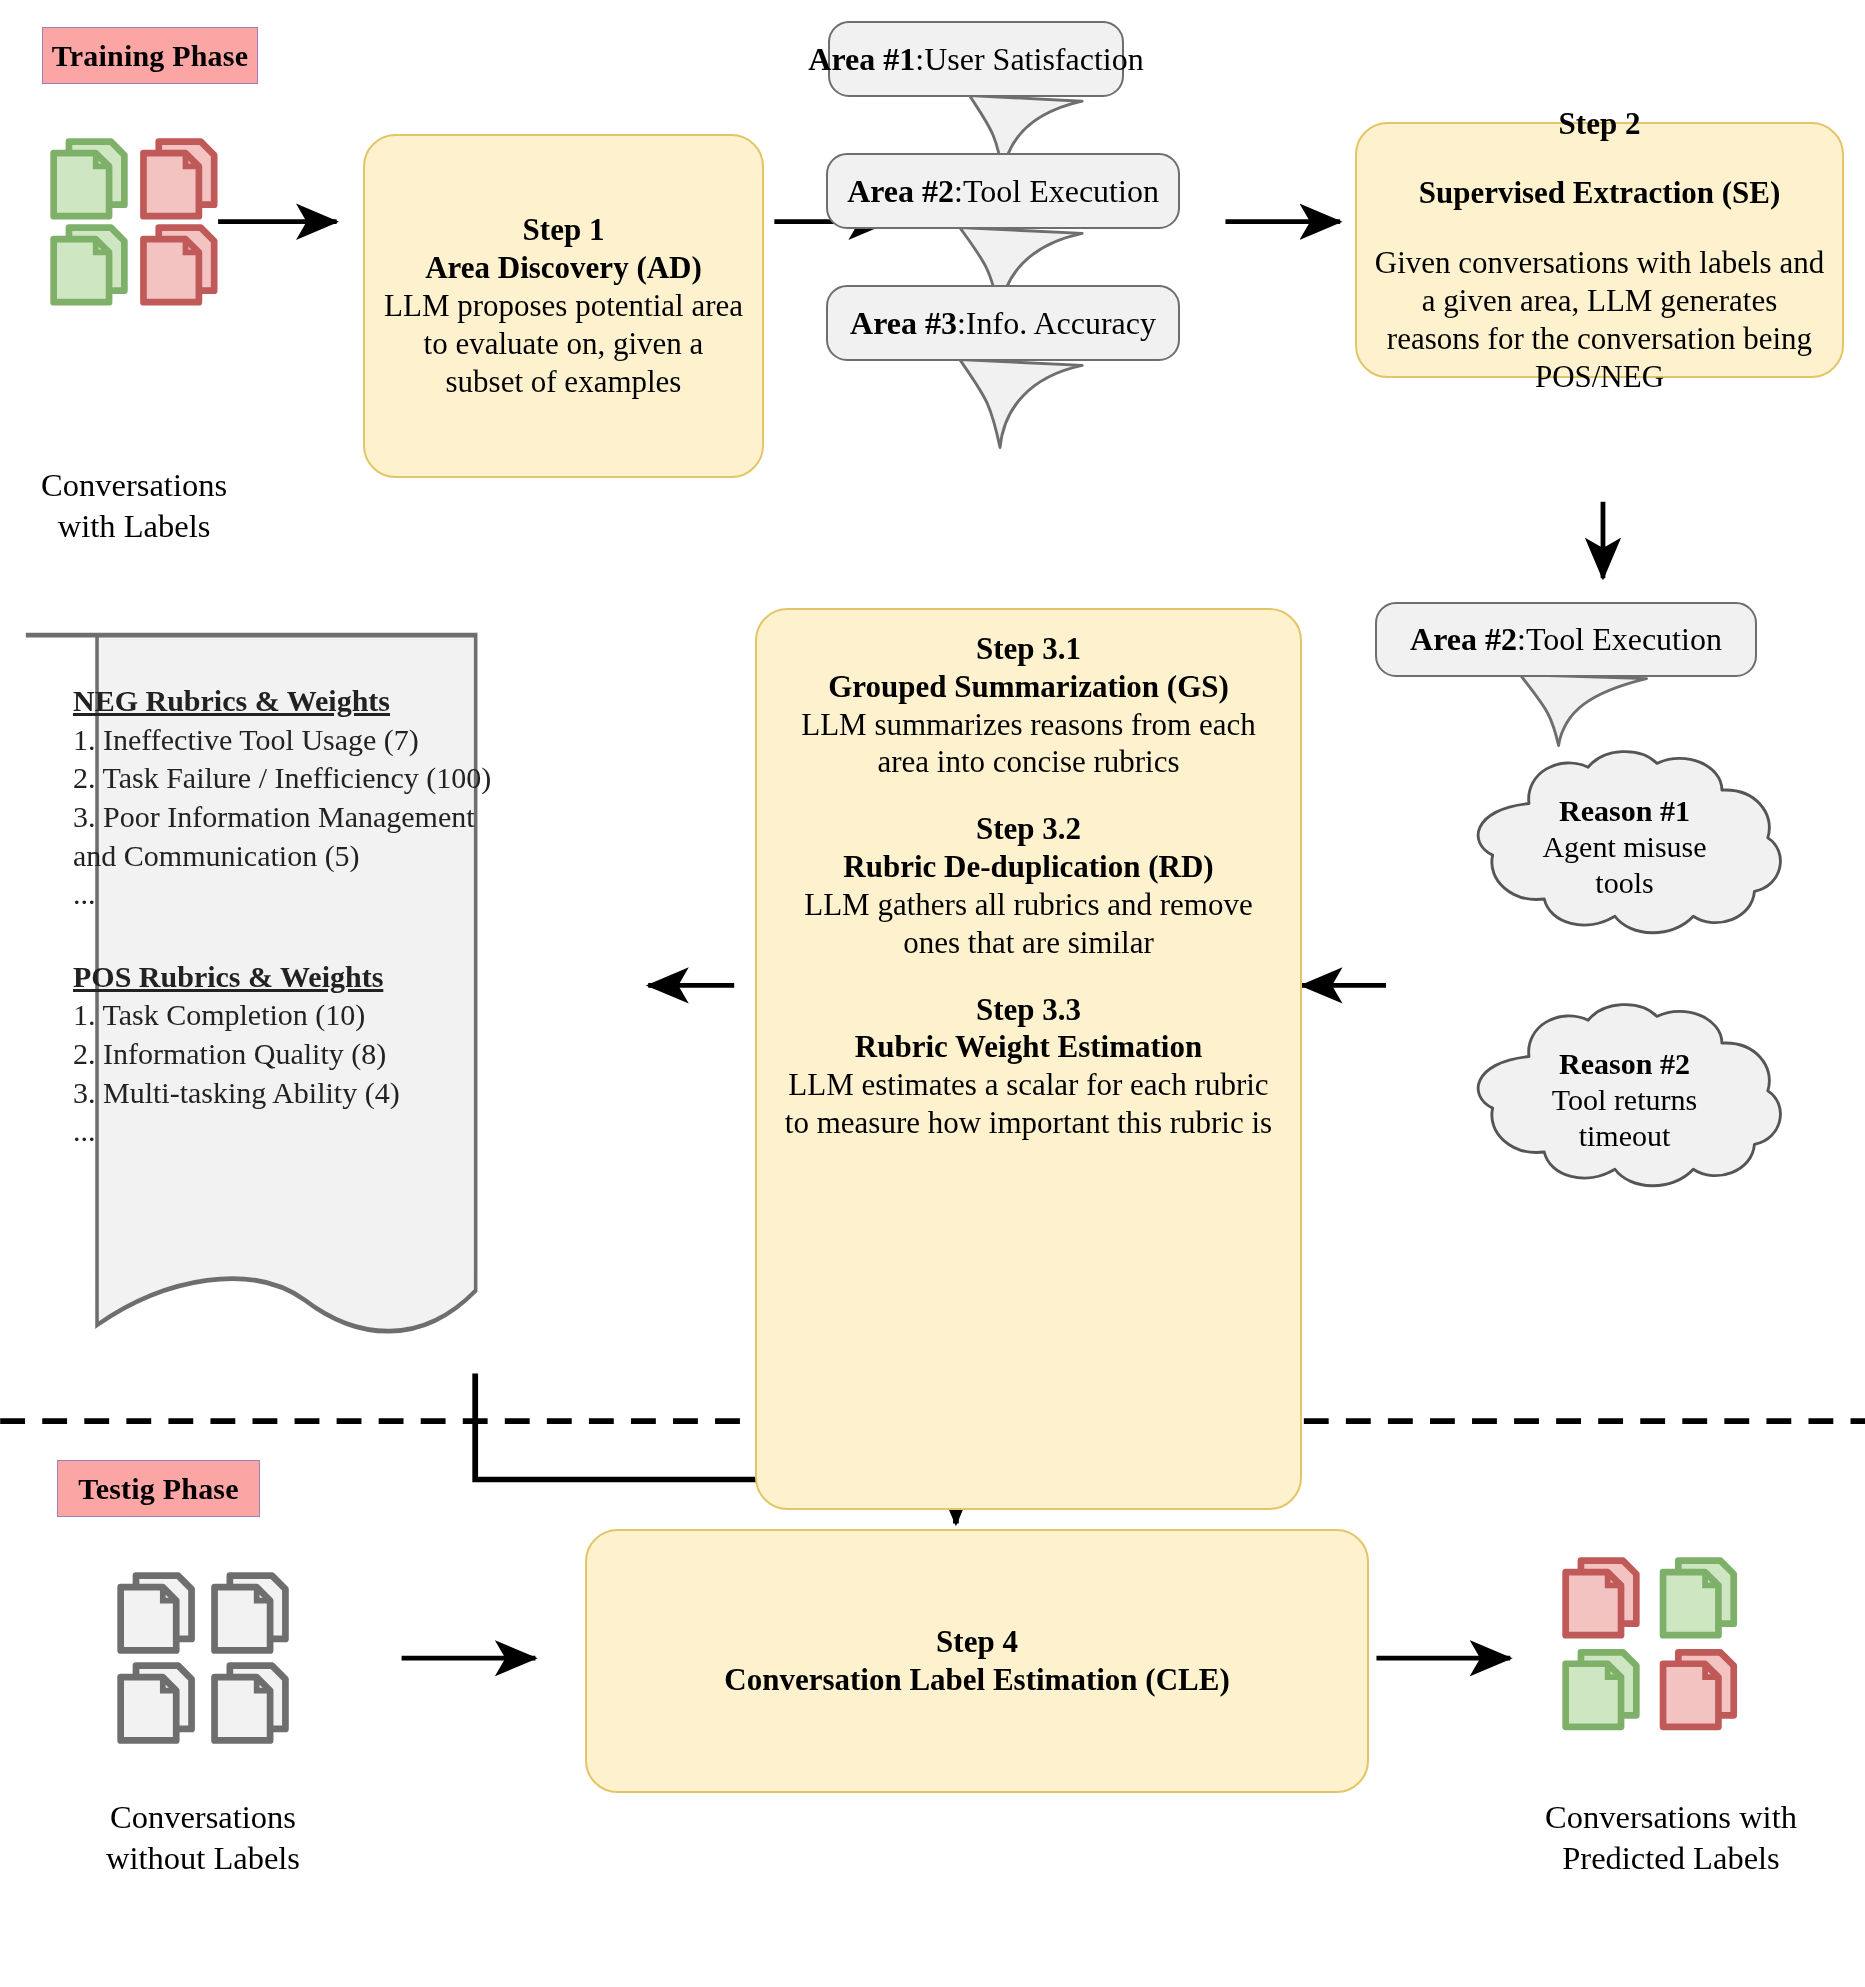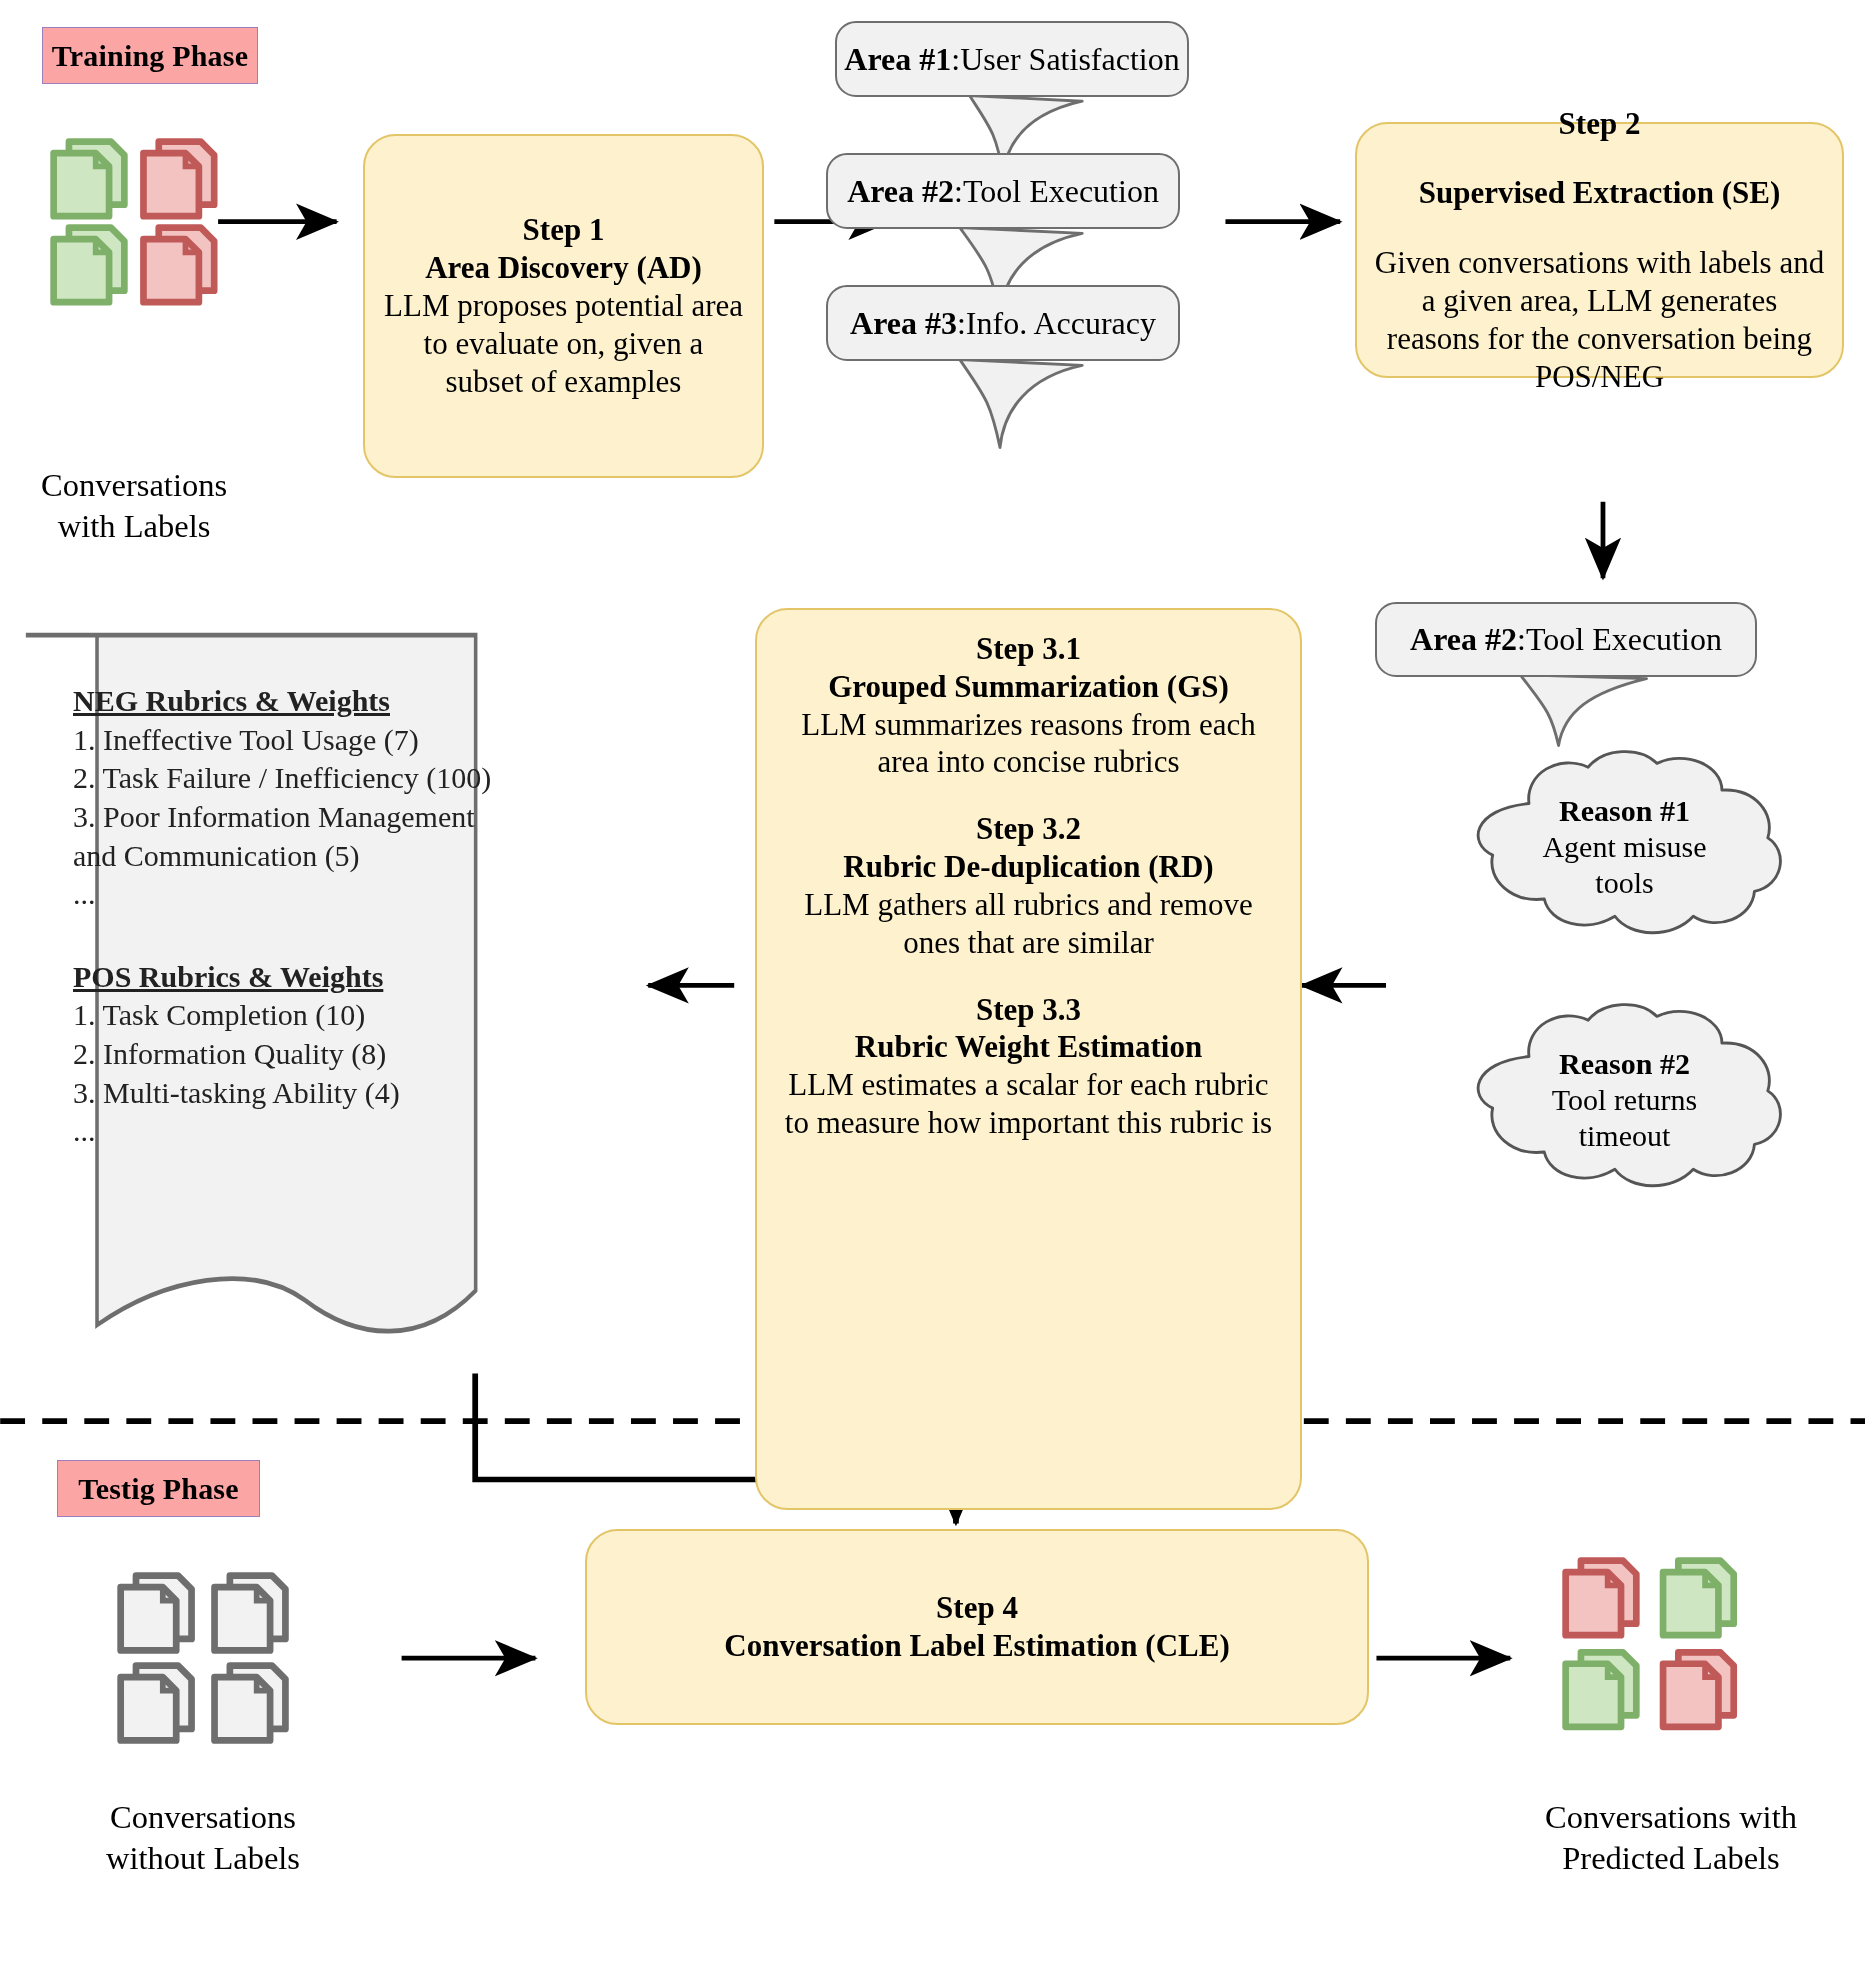--- a/index.html
+++ b/index.html
@@ -143,21 +143,21 @@
 <div class="abs step-box" style="left:363px;top:134px;width:401px;height:344px;">
   <div class="ttl">Step 1</div>
   <div class="ttl">Area Discovery (AD)</div>
   <div class="body">LLM proposes potential area to evaluate on, given a subset of examples</div>
 </div>
 
 <div class="bubble-wrap" style="left:826px;top:21px;width:478px;height:191px;">
   <svg class="tail" width="478" height="191" viewBox="0 0 500 200">
     <path d="M150,78 C172,112 178,118 185,160 C190,124 214,96 268,84 Z" fill="#F1F1F1" stroke="#6E6E6E" stroke-width="3" stroke-linejoin="round"></path>
   </svg>
-  <div class="bubble" style="position:absolute;left:9px;top:0;width:354px;height:76px;">
+  <div class="bubble" style="position:absolute;left:2px;top:0;width:296px;height:76px;">
     <b>Area #1</b>
       <span>: </span>
       <span>User Satisfaction</span>
   </div>
 </div>
 
 <div class="bubble-wrap" style="left:826px;top:153px;width:478px;height:220px;">
   <svg class="tail" width="478" height="220" viewBox="0 0 500 230">
     <path d="M140,78 C166,114 172,120 182,168 C186,128 212,96 268,84 Z" fill="#F1F1F1" stroke="#6E6E6E" stroke-width="3" stroke-linejoin="round"></path>
   </svg>
@@ -282,21 +282,21 @@
     <path d="M6,18 h44 l14,14 v52 h-58 z" fill="#F2F2F2" stroke="#6E6E6E" stroke-width="7" stroke-linejoin="round"></path>
     <path d="M50,18 v14 h14" fill="none" stroke="#6E6E6E" stroke-width="6"></path>
   </g>
 </svg>
 
 <div class="caption" style="left:55px;top:1797px;width:296px;">
   <div>Conversations</div>
   <div>without Labels</div>
 </div>
 
-<div class="abs step-box" style="left:585px;top:1529px;width:784px;height:196px;">
+<div class="abs step-box" style="left:585px;top:1529px;width:784px;height:264px;">
   <div class="ttl">Step 4</div>
   <div class="ttl">Conversation Label Estimation (CLE)</div>
 </div>
 
 <svg class="abs" style="left:1558px;top:1553px;" width="191" height="191" viewBox="0 0 200 200">
 
   <g transform="translate(2,2)">
     <path d="M22,6 h44 l14,14 v52 h-58 z" fill="#F3C3C2" stroke="#C05A58" stroke-width="7" stroke-linejoin="round"></path>
     <path d="M6,18 h44 l14,14 v52 h-58 z" fill="#F3C3C2" stroke="#C05A58" stroke-width="7" stroke-linejoin="round"></path>
     <path d="M50,18 v14 h14" fill="none" stroke="#C05A58" stroke-width="6"></path>

